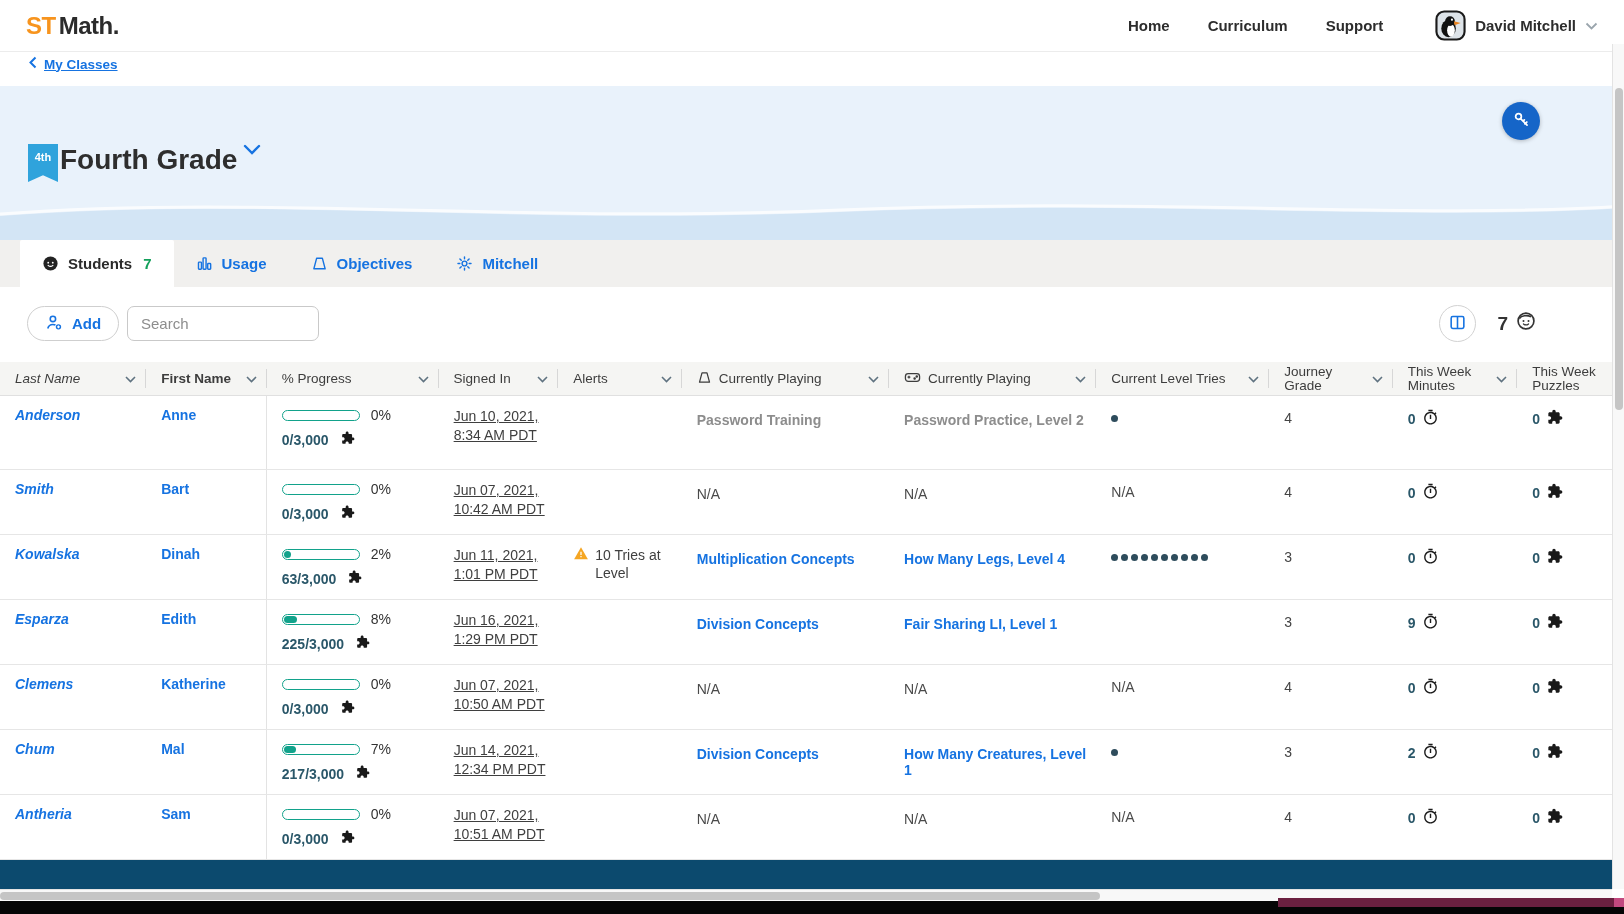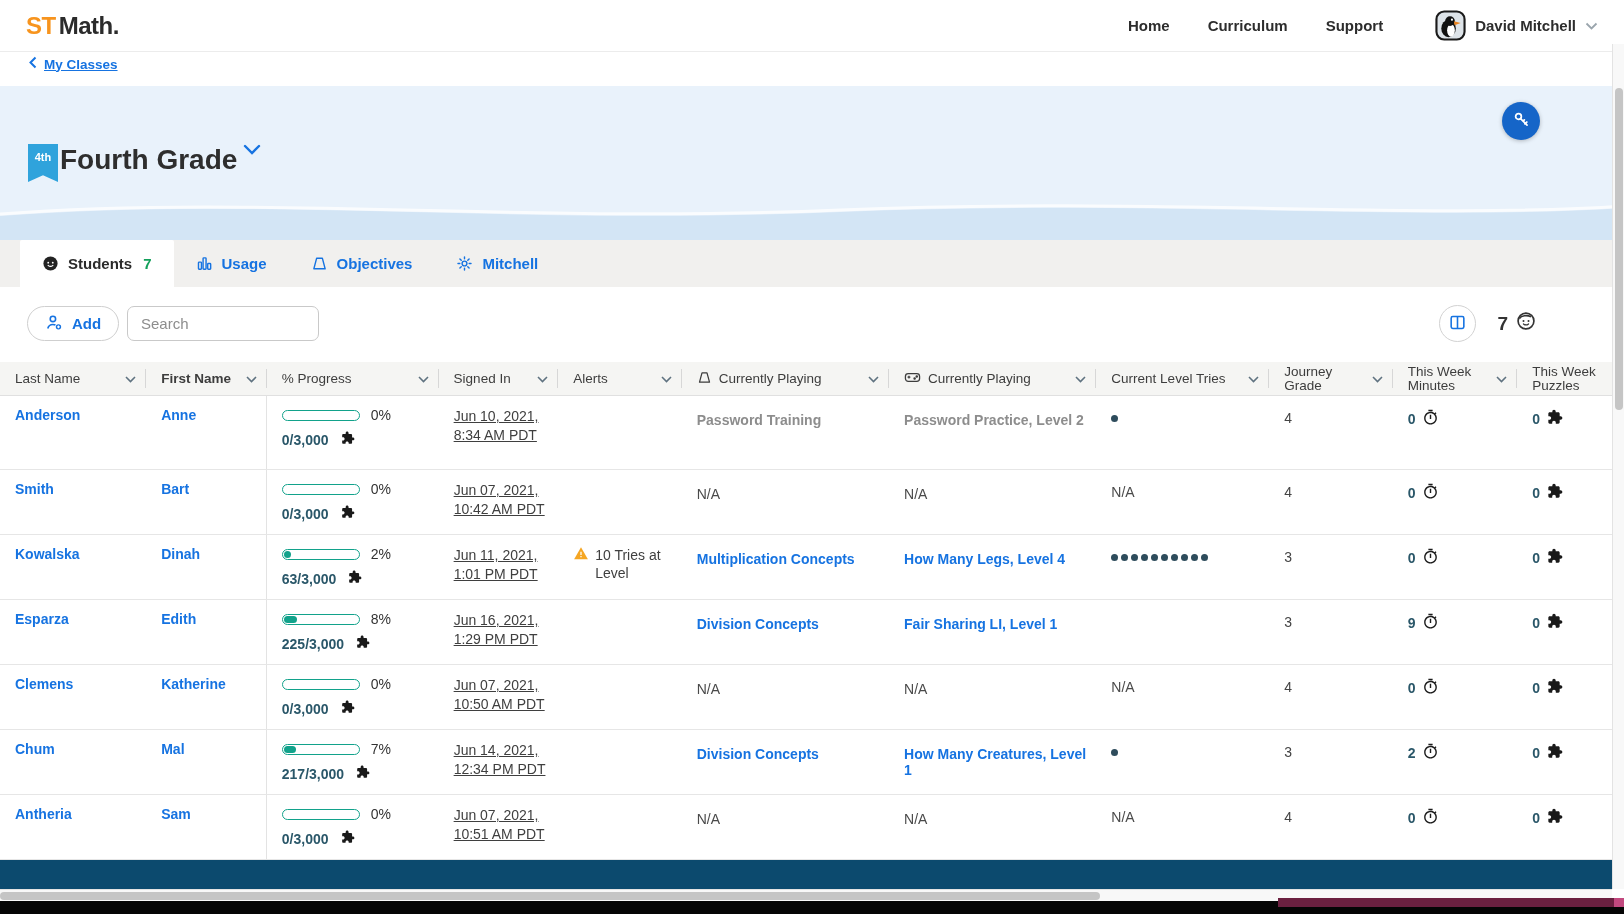--- a/index.html
+++ b/index.html
@@ -64,21 +64,21 @@
   .th .lbl { flex:1; line-height:14px; }
   .th.sorted .lbl { font-weight:700; }
   .th::after { content:''; position:absolute; right:0; top:7px; bottom:7px; width:1px; background:#d7d7d7; }
   .th:last-child::after { display:none; }
   .tbody { position:absolute; top:396px; left:0; width:1624px; height:493px; background:#0c4a6e; }
   .tr { display:flex; height:65px; border-bottom:1px solid #e6e6e6; background:#fff; }
   .tr:first-child { height:74px; }
   .td { padding:11px 10px 0 15px; font-size:14px; color:#3f3f3f; overflow:hidden; }
   .td.name a { color:#1673e1; font-weight:700; text-decoration:none; cursor:pointer; }
   .td.divider-right { border-right:1px solid #e3e3e3; }
-  .c0 { width:148px; } .c1 { width:122px; } .c2 { width:174px; } .c3 { width:121px; }
+  .c0 { width:148px;font-style:italic; } .c1 { width:122px; } .c2 { width:174px; } .c3 { width:121px; }
   .c4 { width:125px; } .c5 { width:210px; } .c6 { width:210px; } .c7 { width:175px; }
   .c8 { width:125px; } .c9 { width:126px; } .c10 { width:108px; }
   .prog-top { display:flex; align-items:center; gap:11px; }
   .pill { position:relative; width:78px; height:11px; border:1.5px solid #12a28b; border-radius:6px; background:#fff; }
   .pill-fill { position:absolute; left:1px; top:1px; bottom:1px; background:#12a28b; border-radius:4px; width:0; }
   .pct { font-size:14px; color:#333; }
   .prog-bottom { margin-top:8px; display:flex; align-items:center; gap:12px;
     color:#2a5769; font-weight:700; font-size:14px; }
   .dateline { line-height:19px;text-decoration:underline; }
   .alertwrap { display:flex; gap:6px; line-height:18px; }

